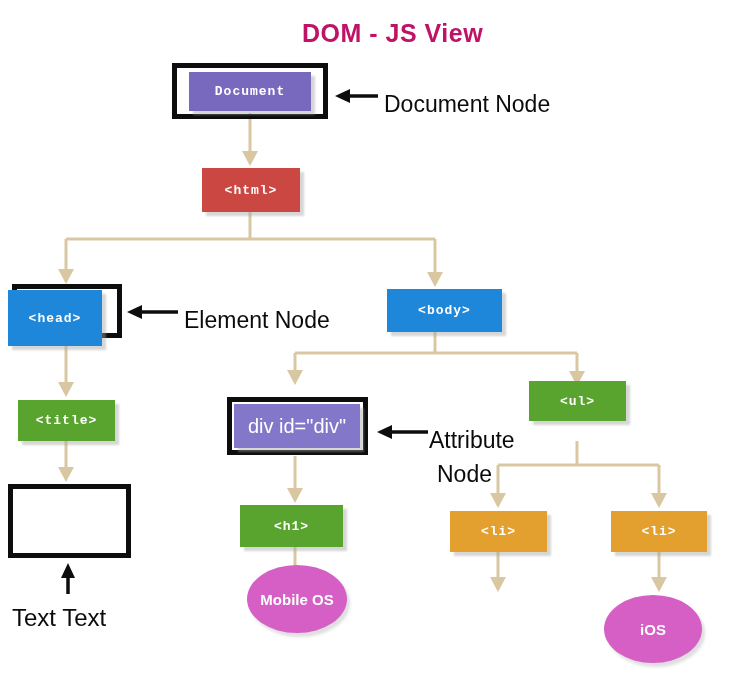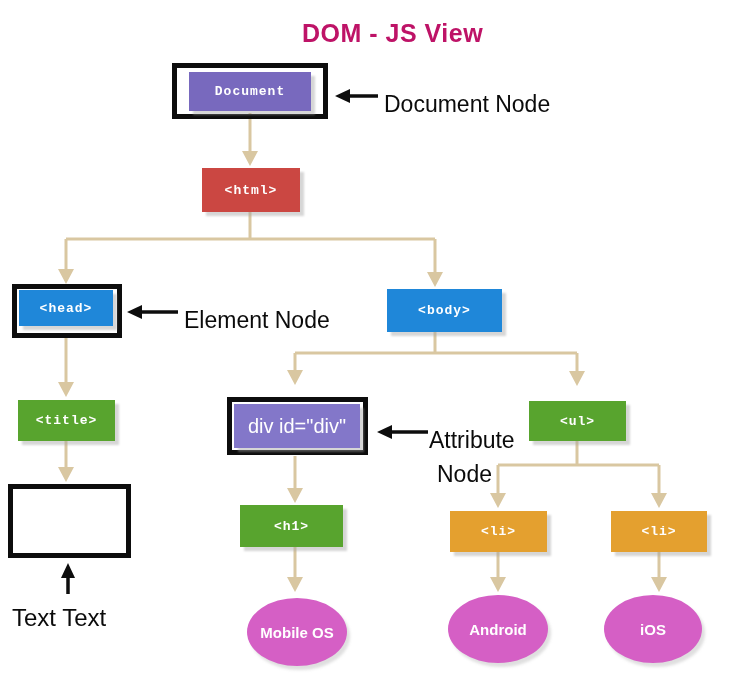--- a/index.html
+++ b/index.html
@@ -104,31 +104,30 @@
     </g>
   </svg>
 
   <div class="frame" style="left:172px;top:63px;width:156px;height:56px"></div>
   <div class="frame" style="left:12px;top:284px;width:110px;height:54px"></div>
   <div class="frame" style="left:227px;top:397px;width:141px;height:58px"></div>
   <div class="frame" style="left:8px;top:484px;width:123px;height:74px"></div>
 
   <div class="node c-purple" style="left:189px;top:72px;width:122px;height:39px">Document</div>
   <div class="node c-red" style="left:202px;top:168px;width:98px;height:44px">&lt;html&gt;</div>
-  <div class="node c-blue" style="left:19px;top:290px;width:94px;height:36px">&lt;head&gt;</div>
+  <div class="node c-blue" style="left:8px;top:290px;width:94px;height:56px">&lt;head&gt;</div>
   <div class="node c-blue" style="left:387px;top:289px;width:115px;height:43px">&lt;body&gt;</div>
   <div class="node c-green" style="left:18px;top:400px;width:97px;height:41px">&lt;title&gt;</div>
   <div class="node attr c-purple2" style="left:234px;top:404px;width:126px;height:44px">div id="div"</div>
-  <div class="node c-green" style="left:529px;top:401px;width:97px;height:40px">&lt;ul&gt;</div>
+  <div class="node c-green" style="left:529px;top:381px;width:97px;height:40px">&lt;ul&gt;</div>
   <div class="node c-green" style="left:240px;top:505px;width:103px;height:42px">&lt;h1&gt;</div>
   <div class="node c-orange" style="left:450px;top:511px;width:97px;height:41px">&lt;li&gt;</div>
   <div class="node c-orange" style="left:611px;top:511px;width:96px;height:41px">&lt;li&gt;</div>
 
-  <div class="ellipse c-pink" style="left:247px;top:598px;width:100px;height:68px">Mobile OS</div>
-  <div class="ellipse c-pink" style="left:448px;top:595px;width:100px;height:68px">Android</div>
+  <div class="ellipse c-pink" style="left:247px;top:565px;width:100px;height:68px">Mobile OS</div>
   <div class="ellipse c-pink" style="left:604px;top:595px;width:98px;height:68px">iOS</div>
 
   <div class="ann-label" style="left:384px;top:83px">Document Node</div>
   <div class="ann-label" style="left:184px;top:299px">Element Node</div>
   <div class="ann-label" style="left:429px;top:419px">Attribute</div>
   <div class="ann-label" style="left:437px;top:453px">Node</div>
   <div class="ann-label" style="left:12px;top:596px;font-size:24px">Text Text</div>
 
 </div>
 

